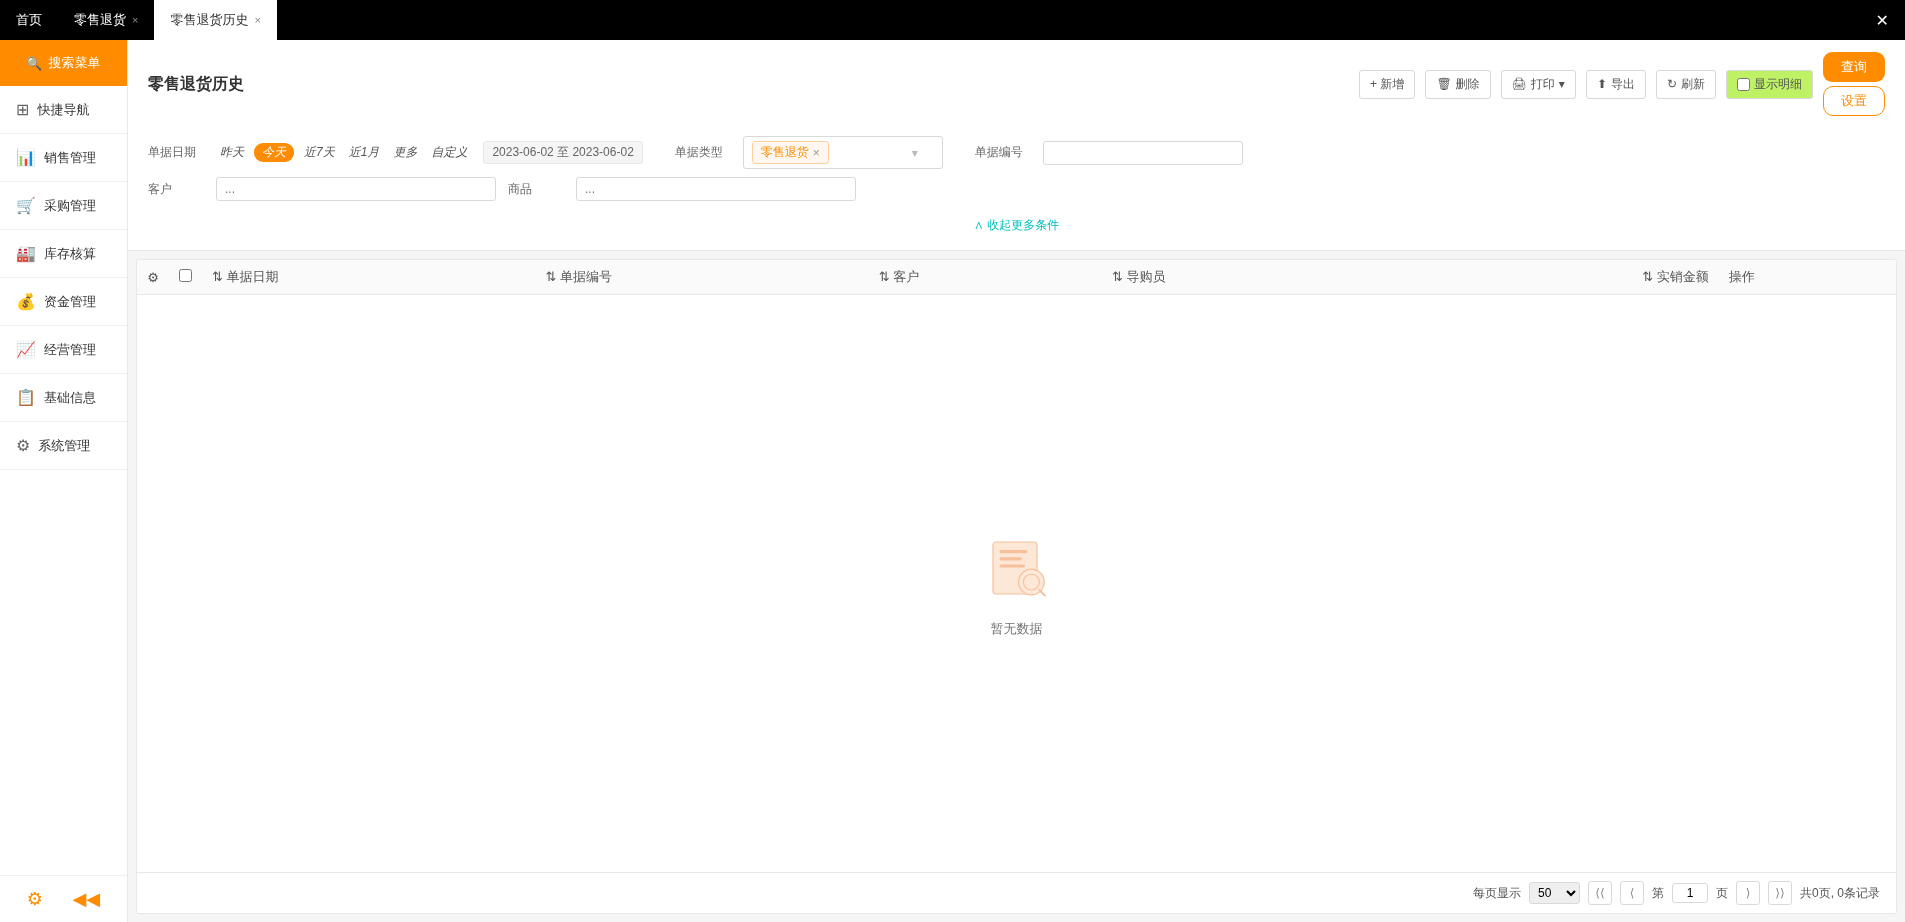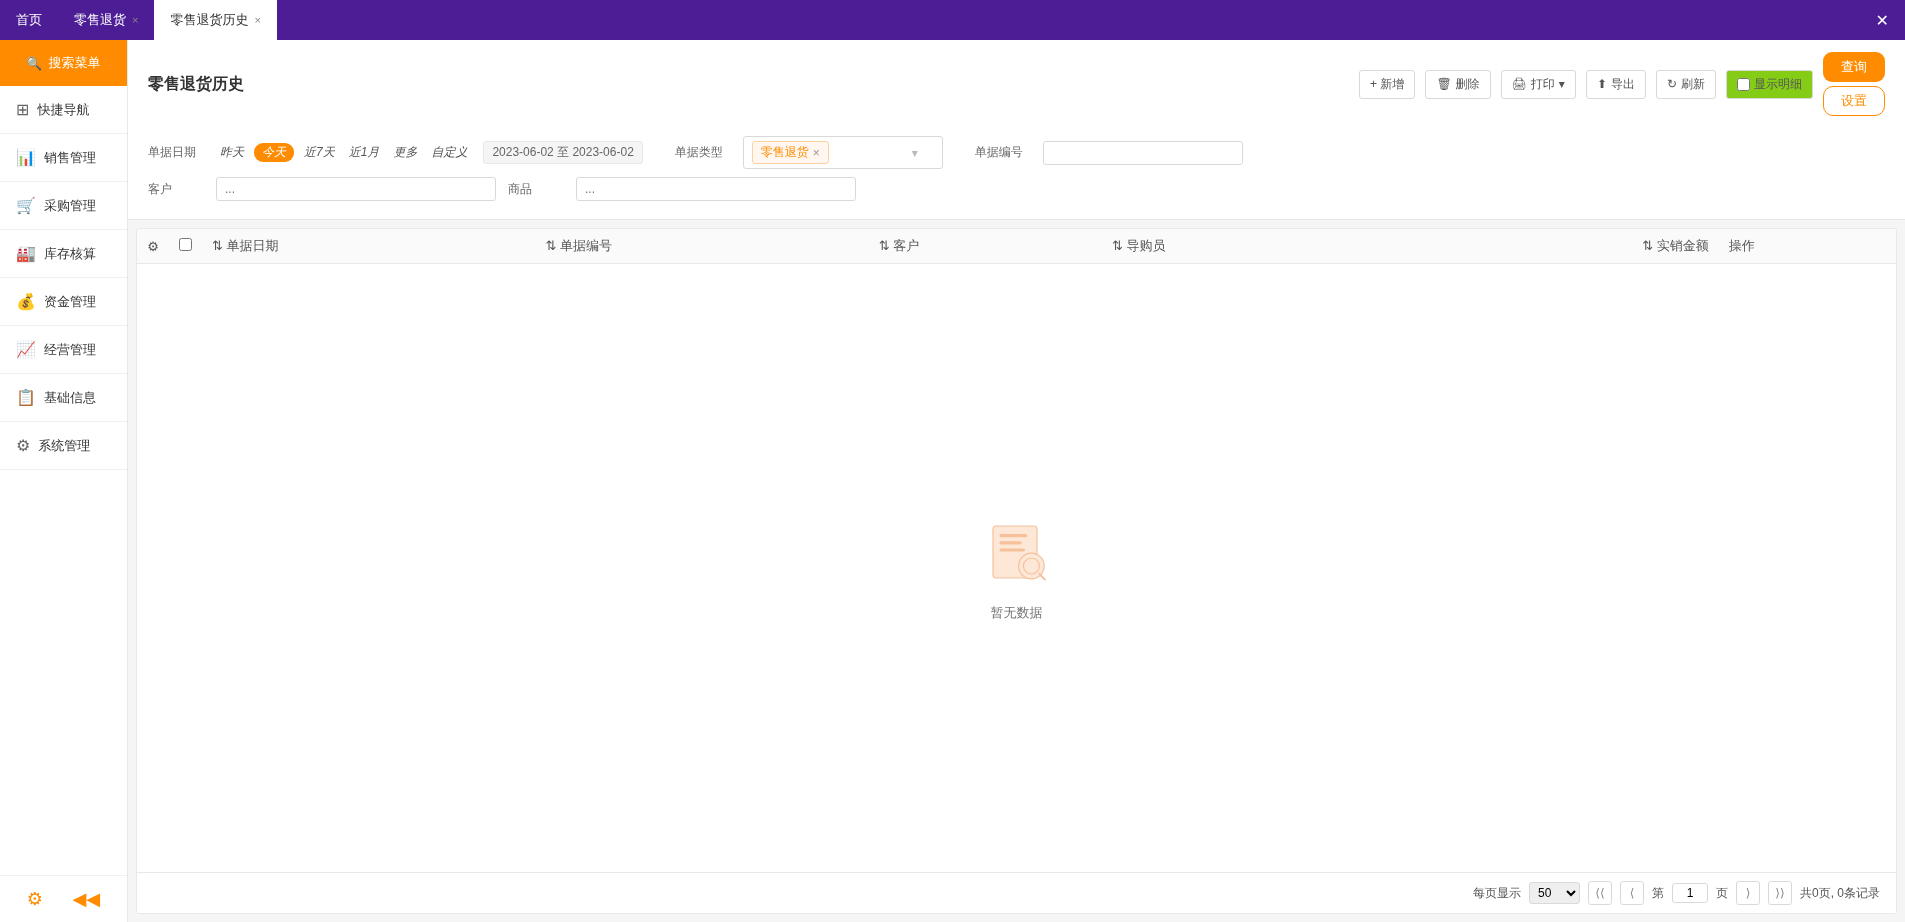--- a/index.html
+++ b/index.html
@@ -1,20 +1,20 @@
 <!DOCTYPE html>
 <html><head>
   <meta charset="utf-8">
   <style>
     * { margin: 0; padding: 0; box-sizing: border-box; }
     body { font-family: 'Microsoft YaHei', Arial, sans-serif; font-size: 13px; background: #f5f5f5; display: flex; flex-direction: column; height: 922px; overflow: hidden; }
 
     
     .top-bar {
-      background: #4c1d95;
+      background: #000000;
       height: 40px;
       display: flex;
       align-items: center;
       padding: 0 0;
       flex-shrink: 0;
     }
     .top-bar-tabs {
       display: flex;
       align-items: center;
       flex: 1;
@@ -342,21 +342,21 @@
       margin-bottom: 10px;
     }
 
     .checkbox-input { cursor: pointer; }
 
     .btn-new { background: #fff; border: 1px solid #d9d9d9; color: #555; }
     .btn-delete { background: #fff; border: 1px solid #d9d9d9; color: #555; }
     .btn-print { background: #fff; border: 1px solid #d9d9d9; color: #555; }
     .btn-export { background: #fff; border: 1px solid #d9d9d9; color: #555; }
     .btn-refresh { background: #fff; border: 1px solid #d9d9d9; color: #555; }
-    .btn-display { background: #84cc16; border: 1px solid #d9d9d9; color: #555; display: flex; gap: 4px; }
+    .btn-display { background: #bef264; border: 1px solid #d9d9d9; color: #555; display: flex; gap: 4px; }
   </style>
 </head>
 <body>
 
 <div class="top-bar">
   <div class="top-bar-tabs">
     <div class="top-tab">
       <span>首页</span>
     </div>
     <div class="top-tab">
@@ -479,20 +479,23 @@
         </div>
 
         <div class="filter-row">
           <span class="filter-label">客户</span>
           <input type="text" class="customer-input" placeholder="..." style="">
 
           <span style="" class="filter-label">商品</span>
           <input type="text" class="goods-input" placeholder="..." style="">
         </div>
 
+        <div class="collapse-row">
+          <span class="collapse-btn">∧ 收起更多条件</span>
+        </div>
       </div>
     </div>
 
     <div class="table-container">
       <div style="overflow-x:auto; flex:1; display:flex; flex-direction:column;">
         <table>
           <thead>
             <tr>
               <th class="checkbox-col">
                 <span>⚙</span>

